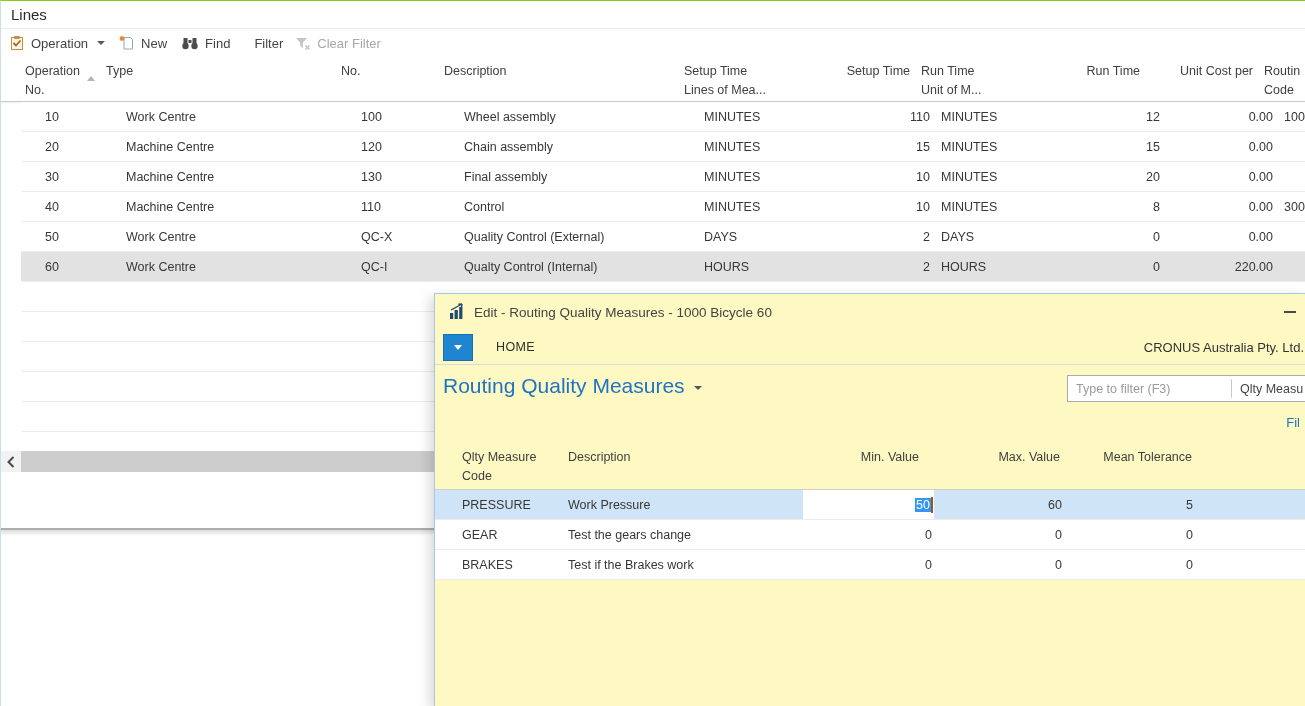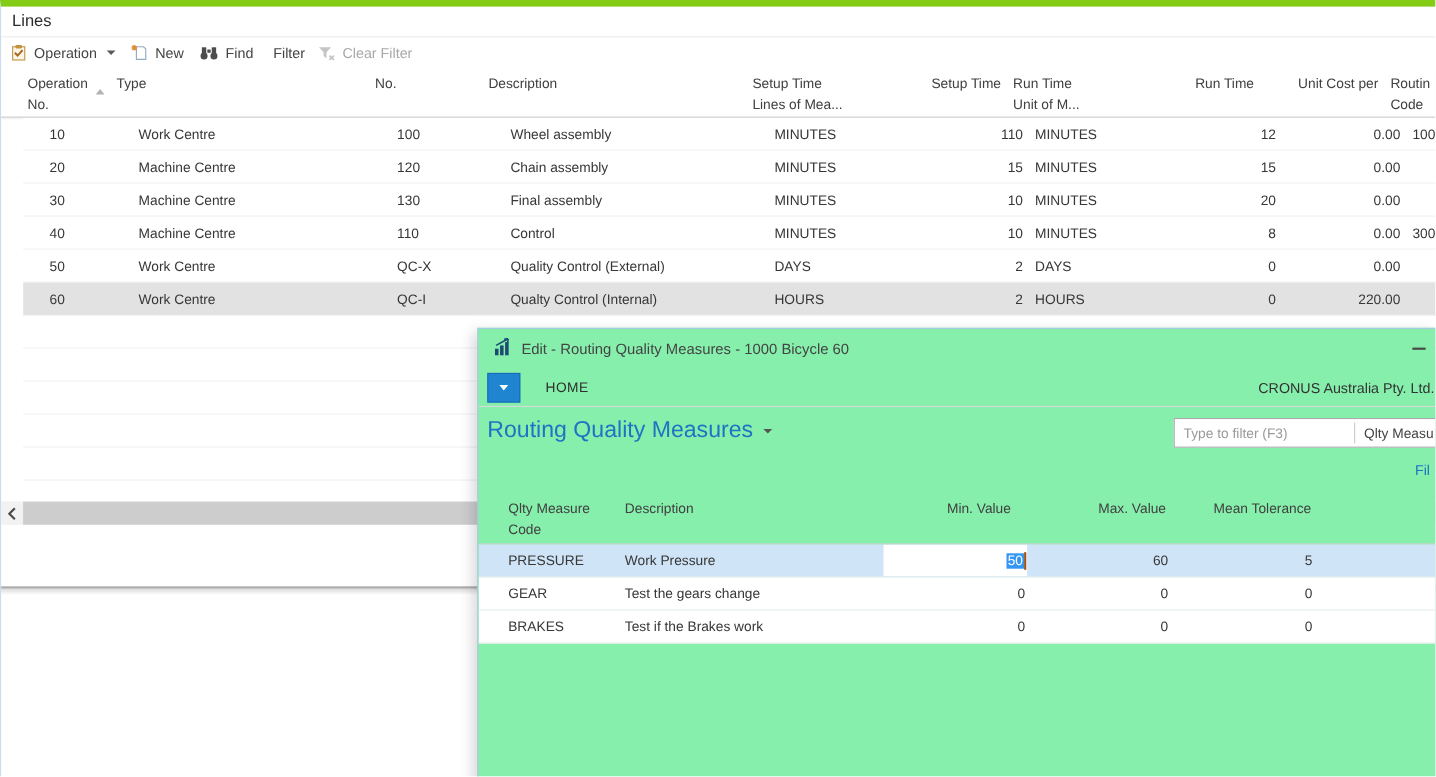--- a/index.html
+++ b/index.html
@@ -1,31 +1,31 @@
 <!DOCTYPE html>
 <html><head>
 <meta charset="utf-8">
 <style>
   html,body{margin:0;padding:0;background:#fff;}
   body{font-family:"Liberation Sans", sans-serif; -webkit-font-smoothing:antialiased;}
   .screen{position:relative;width:1305px;height:706px;overflow:hidden;background:#fff;
-          border-top:6px solid #84cc16;border-left:1px solid #ccdcee;box-sizing:border-box;}
+          border-top:1px solid #84cc16;border-left:1px solid #ccdcee;box-sizing:border-box;}
 
   
   .lines-title-row{position:absolute;left:0;top:0;width:100%;height:28px;box-sizing:border-box;
     border-bottom:1px solid #ececec;display:flex;align-items:center;padding-left:10px;
     font-size:15px;color:#2b2b2b;}
   .lines-toolbar{position:absolute;left:0;top:28px;width:100%;height:28px;display:flex;
     align-items:center;padding-left:8px;box-sizing:border-box;font-size:13px;color:#444;}
   .tbtn{display:flex;align-items:center;cursor:default;white-space:nowrap;}
   .tbtn .ic{display:flex;align-items:center;margin-right:6px;}
   .caret-down{width:0;height:0;border-left:4px solid transparent;border-right:4px solid transparent;
     border-top:4px solid #5a5a5a;display:inline-block;}
   .op-caret{margin-left:9px;}
-  .tb-new{margin-left:14px;align-items:flex-end;} .tb-find{margin-left:14px;} .tb-filter{margin-left:18px;}
+  .tb-new{margin-left:14px;align-items:flex-end;} .tb-find{margin-left:14px;} .tb-filter{margin-left:24px;}
   .tb-clear{margin-left:12px;color:#a8a8a8;}
 
   
   .lines-header{position:absolute;left:0;top:56px;width:100%;height:45px;box-sizing:border-box;
     display:flex;align-items:flex-start;padding-top:5px;border-bottom:1px solid #c9c9c9;
     box-shadow:0 1px 2px rgba(0,0,0,0.06);font-size:12.5px;color:#404040;line-height:19px;background:#fff;}
   .lines-body{position:absolute;left:0;top:101px;width:100%;height:349px;overflow:hidden;margin-left:20px;}
   .lrow{display:flex;align-items:center;height:30px;box-sizing:border-box;
     border-bottom:1px solid #ededed;font-size:12.5px;color:#373737;background:#fff;}
   .lrow.selected{background:#e2e2e2;}
@@ -47,21 +47,21 @@
   
   .hscroll{position:absolute;left:0;top:450px;width:100%;height:21px;display:flex;background:#f2f2f2;}
   .hs-btn{width:20px;height:21px;background:#f2f2f2;display:flex;align-items:center;justify-content:center;}
   .hs-thumb{flex:1;background:#cdcdcd;}
 
   .pane-edge{position:absolute;left:0;top:527px;width:100%;height:2px;background:#adadad;}
   .pane-shadow{position:absolute;left:0;top:529px;width:100%;height:6px;
     background:linear-gradient(rgba(0,0,0,0.14),rgba(0,0,0,0));}
 
   
-  .dialog{position:absolute;left:433px;top:292px;width:872px;height:414px;background:#86efac;
+  .dialog{position:absolute;left:433px;top:292px;width:872px;height:414px;background:#fef9c3;
     border:1px solid #a9c7e6;box-sizing:border-box;box-shadow:-4px 4px 12px rgba(0,0,0,0.16);
     z-index:10;overflow:hidden;}
   .dlg-titlebar{position:relative;height:37px;display:flex;align-items:center;padding-left:14px;}
   .dlg-title{font-size:13.5px;color:#444;margin-left:7px;}
   .min-dash{position:absolute;right:9px;top:17px;width:12px;height:2px;background:#4a4a4a;}
   .dlg-ribbon{position:relative;height:33px;border-bottom:1px solid #dadada;}
   .app-btn{position:absolute;left:8px;top:3px;width:30px;height:27px;background:#1f85d1;
     border:1px solid #1a6fb4;box-sizing:border-box;display:flex;align-items:center;justify-content:center;}
   .app-btn .caret-down{border-top-color:#fff;border-top-width:5px;}
   .home-tab{position:absolute;left:61px;top:9px;font-size:12.5px;letter-spacing:0.4px;color:#2e2e2e;}

